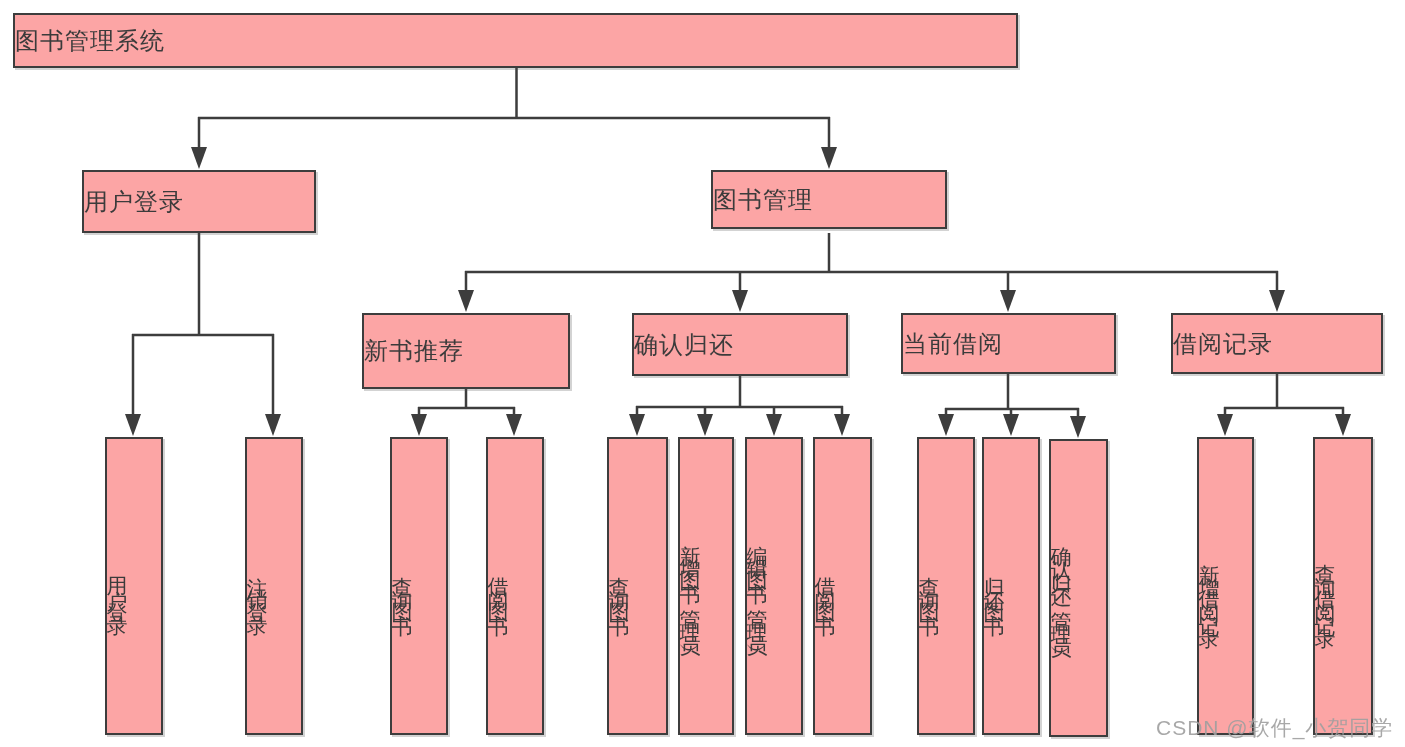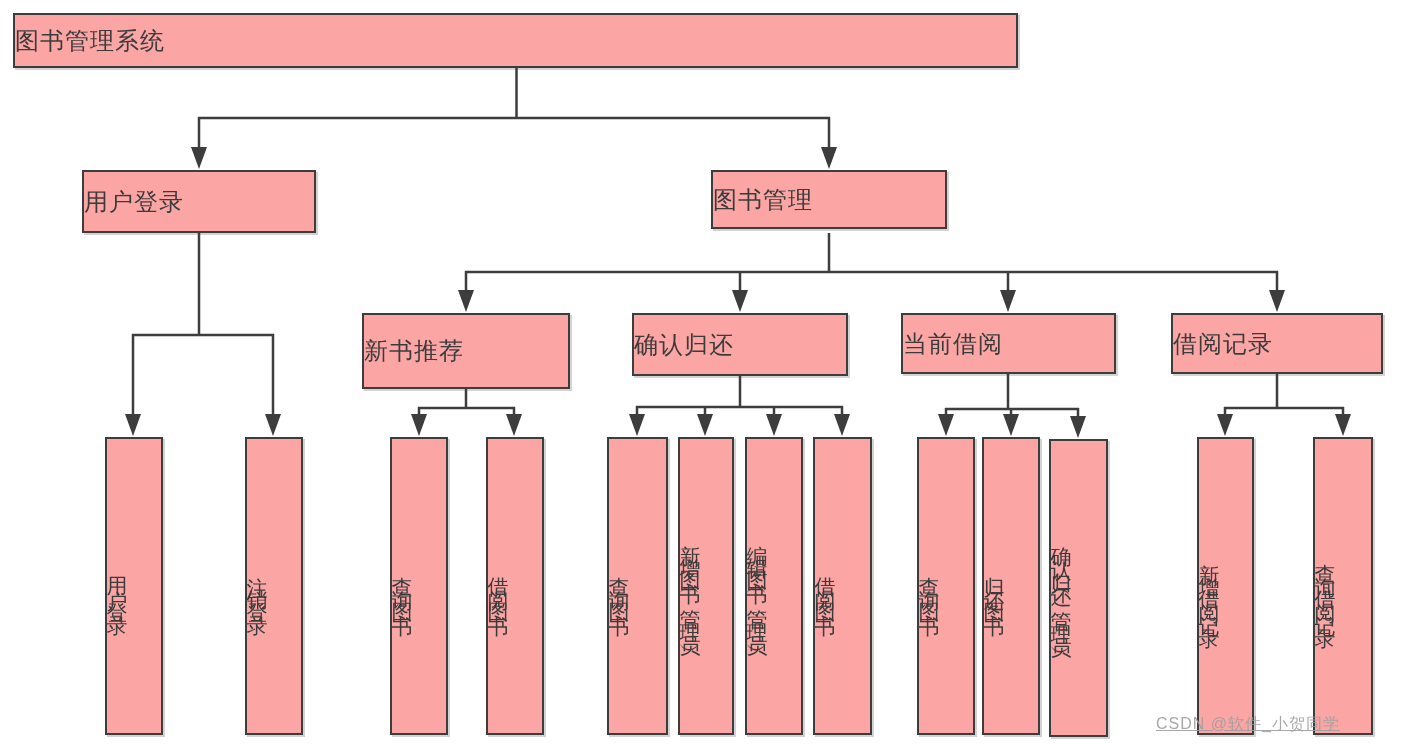--- a/index.html
+++ b/index.html
@@ -67,26 +67,25 @@
   #bb-borrow-box { left: 813px;  width: 59px; }
   #cb-query-box  { left: 917px;  width: 58px; }
   #cb-return-box { left: 982px;  width: 58px; }
   #cb-confirm-box{ left: 1049px; width: 59px; top: 439px; }
   #br-add-box    { left: 1197px; width: 57px; }
   #br-query-box  { left: 1313px; width: 60px; }
   .watermark {
     position: absolute;
     left: 1156px;
     top: 714px;
-    font-size: 16px;
+    font-size: 21px;
     color: rgba(158,158,158,0.9);
     letter-spacing: 1px;
     white-space: nowrap;
     z-index: 10;
-    text-decoration: underline;
   }
 </style>
 </head>
 <body>
 
 <div class="canvas">
 
   <svg class="connectors" viewBox="0 0 1405 747" xmlns="http://www.w3.org/2000/svg">
     <g stroke="#3d3d3d" stroke-width="2.5" fill="none">
       <path d="M516.5,68 V118 M198,118 H830 M199,117 V152 M829,117 V152"></path>

